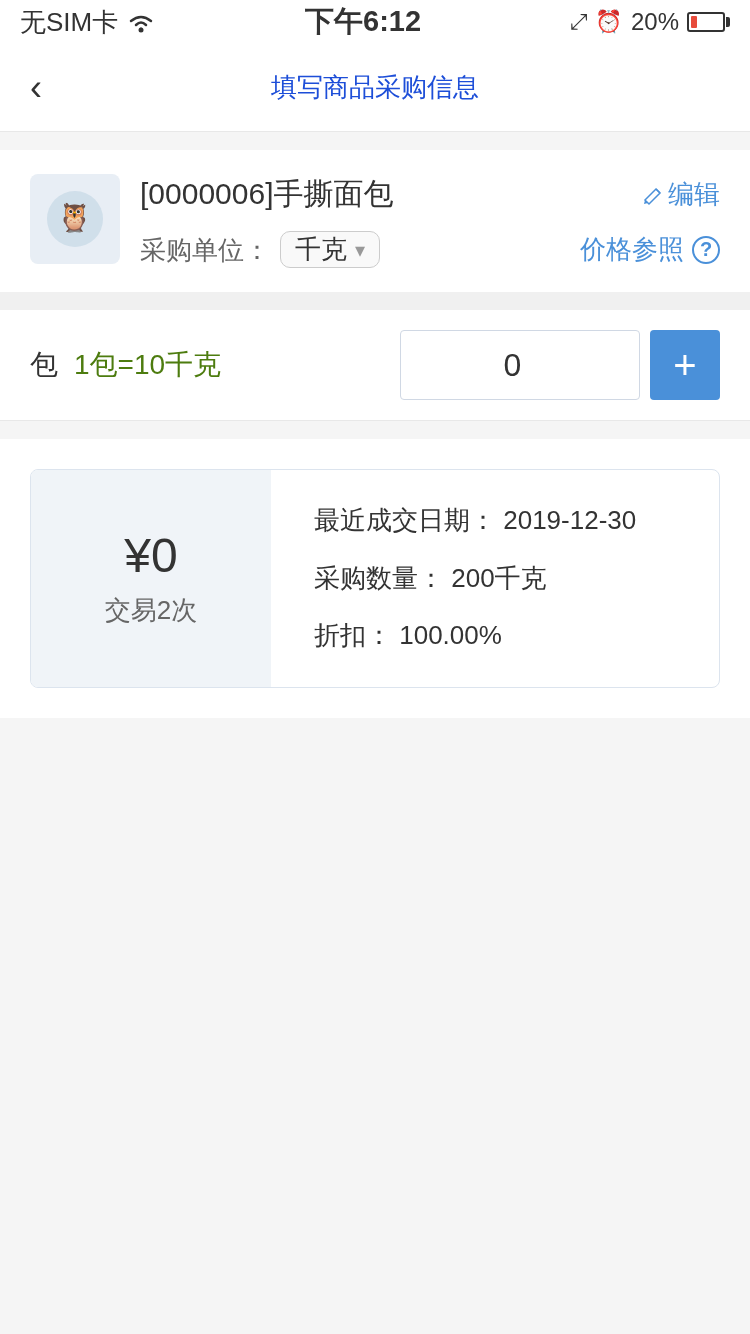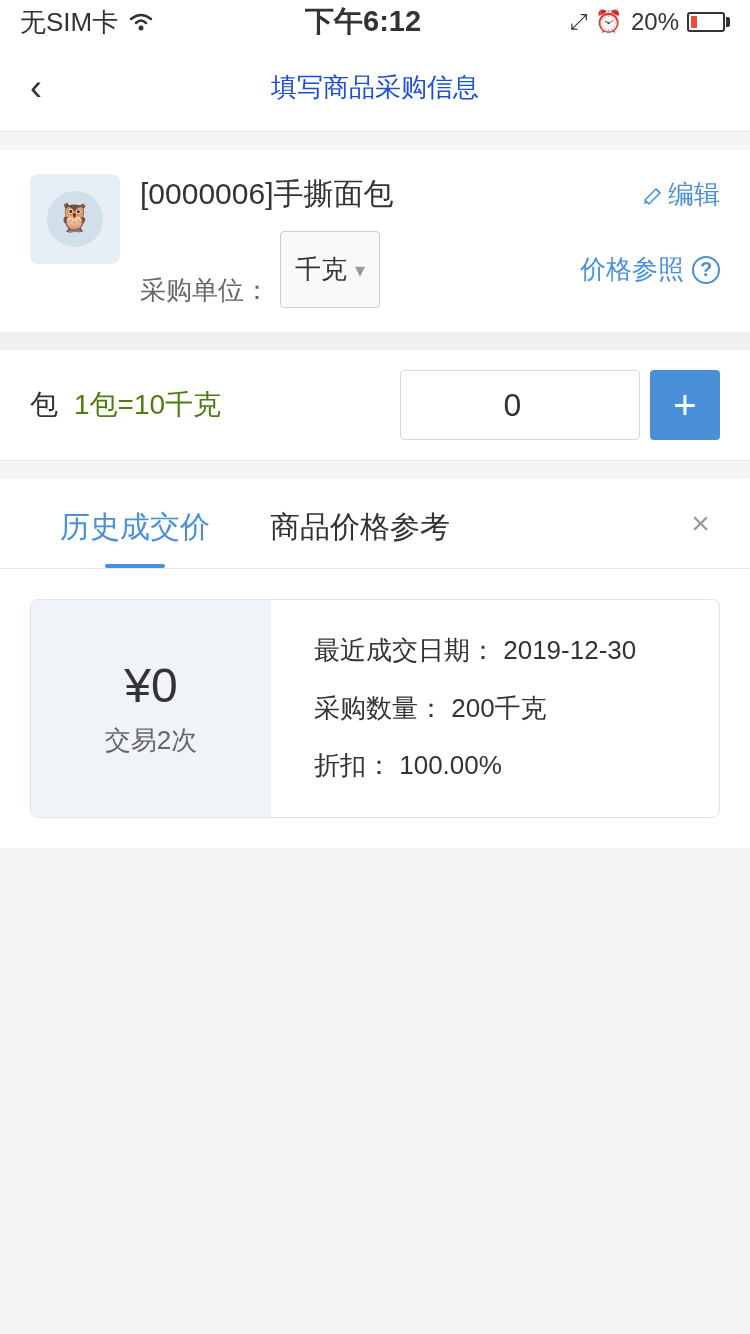--- a/index.html
+++ b/index.html
@@ -16,21 +16,21 @@
     .status-bar {
       height: 44px;
       background: #fff;
       display: flex;
       align-items: center;
       justify-content: space-between;
       padding: 0 20px;
       font-size: 28px;
       font-weight: 500;
     }
-    .status-left { display: flex; align-items: center; gap: 8px; font-size: 26px; }
+    .status-left { display: flex; align-items: flex-end; gap: 8px; font-size: 26px; }
     .status-center { font-size: 29px; font-weight: 600; }
     .status-right { display: flex; align-items: center; gap: 8px; font-size: 24px; }
     .battery-icon {
       display: inline-flex;
       align-items: center;
     }
     .battery-body {
       width: 38px;
       height: 20px;
       border: 2px solid #333;
@@ -128,22 +128,22 @@
       justify-content: space-between;
     }
     .unit-label {
       font-size: 26px;
       color: #666;
     }
     .unit-selector {
       display: flex;
       align-items: center;
       border: 1px solid #ccc;
-      border-radius: 4px;
-      padding: 20px 14px;
+      border-radius: 10px;
+      padding: 0 14px;
       font-size: 26px;
       color: #333;
       background: #f9f9f9;
       cursor: pointer;
       gap: 8px;
     }
     .price-ref {
       font-size: 26px;
       color: #4a90d9;
       display: flex;
@@ -383,30 +383,20 @@
 <div class="quantity-row">
   <span class="quantity-unit-label">包</span>
   <span class="quantity-hint">1包=10千克</span>
   <input class="quantity-input" type="number" value="0" style="">
   <div class="quantity-plus">
     <span>+</span>
   </div>
 </div>
 
 <div class="tabs-section">
-  <div class="tabs-header">
-    <div class="tab-item active">
-      <span>历史成交价</span>
-      <div class="tab-underline"></div>
-    </div>
-    <div class="tab-item inactive">
-      <span>商品价格参考</span>
-    </div>
-    <span class="close-btn">×</span>
-  </div>
 
   <div class="history-content">
     <div class="history-card">
       <div class="history-left">
         <span class="history-price">
           <span>¥</span><span>0</span>
         </span>
         <span class="history-transactions">交易2次</span>
       </div>
       <div class="history-right">

